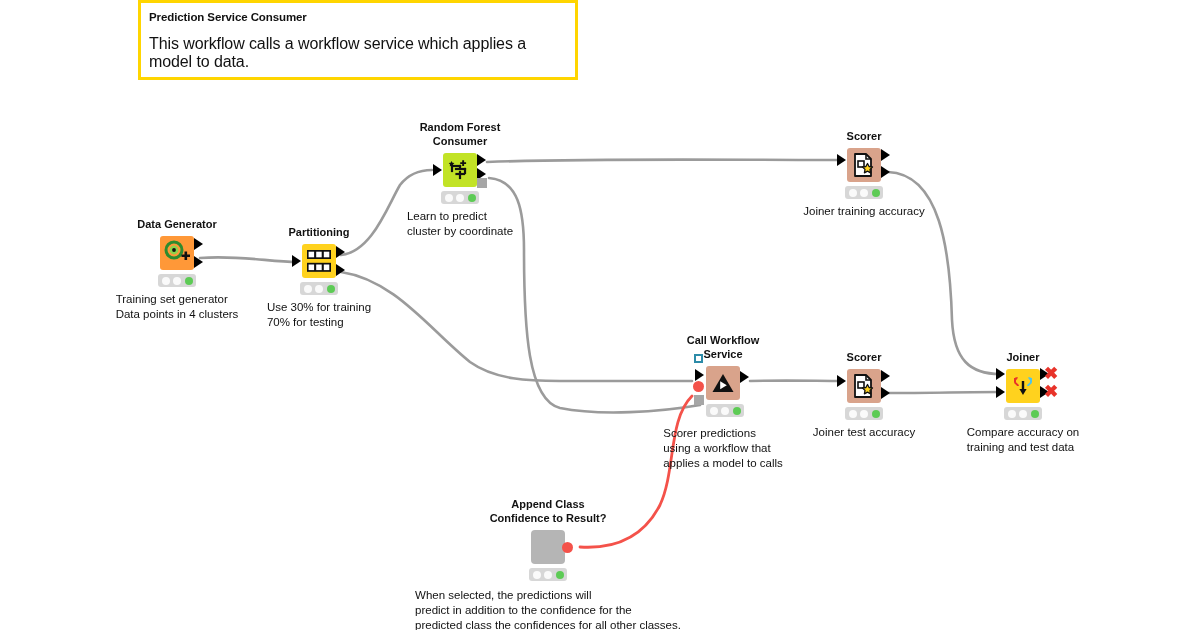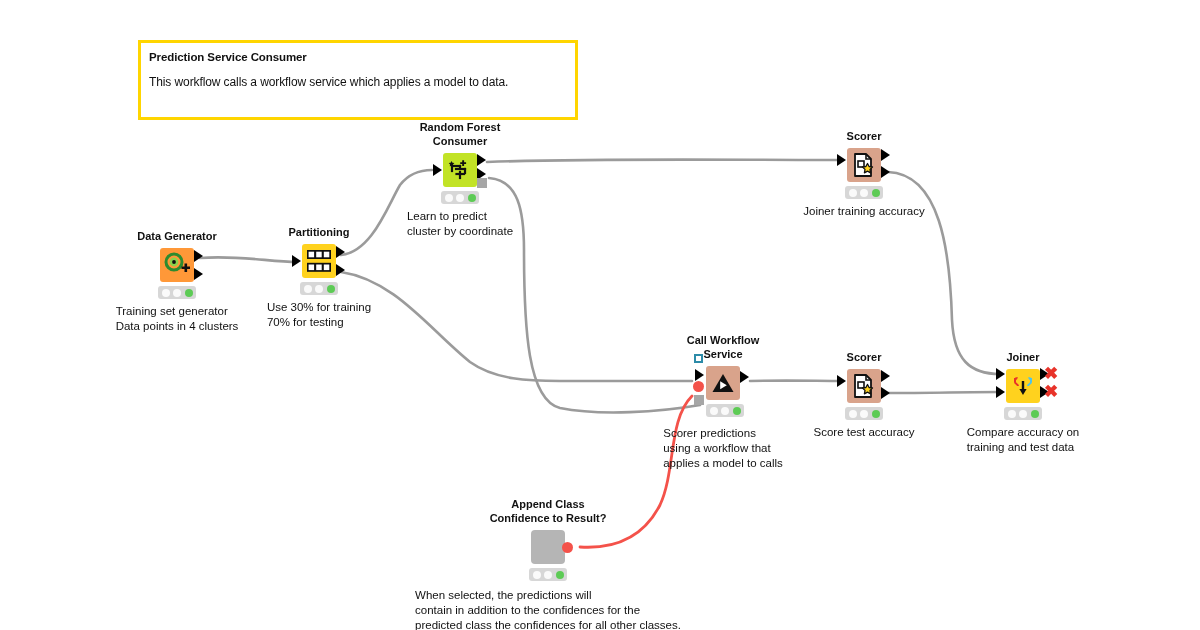--- a/index.html
+++ b/index.html
@@ -18,21 +18,21 @@
     position:absolute;
     background:#ffffff;
     border:3px solid #FFD500;
     box-sizing:border-box;
   }
   .annot-title{
     font-size:11.5px;font-weight:bold;color:#111;
     padding:8px 0 0 8px;letter-spacing:-0.1px;
   }
   .annot-body{
-    font-size:12px;color:#111;padding:12px 8px 0 8px;letter-spacing:-0.1px;
+    font-size:16px;color:#111;padding:12px 8px 0 8px;letter-spacing:-0.1px;
   }
 
   
   .node{position:absolute;}
   .node-title{
     position:absolute;left:50%;transform:translateX(-50%);
     bottom:100%;margin-bottom:5px;
     font-size:11px;font-weight:bold;color:#111;
     text-align:center;white-space:nowrap;line-height:14px;
   }
@@ -92,26 +92,26 @@
       <path d="M 750,381 C 790,380 815,381 843,381"></path>
 
       <path d="M 888,393 C 930,393 965,392 1000,392"></path>
     </g>
     <g fill="none" stroke="#F4524A" stroke-width="2.8" stroke-linecap="round">
 
       <path d="M 580,547 C 612,549 642,540 660,505 C 676,470 668,420 692,396"></path>
     </g>
   </svg>
 
-  <div class="annot" style="left:138px;top:0px;width:440px;height:80px;margin-top:40px;">
+  <div class="annot" style="left:138px;top:0px;width:440px;height:80px;">
     <div class="annot-title">Prediction Service Consumer</div>
     <div class="annot-body">This workflow calls a workflow service which applies a model to data.</div>
   </div>
 
-  <div class="node" style="left:160px;top:248px;">
+  <div class="node" style="left:160px;top:236px;">
     <div class="node-title">
       <span>Data Generator</span>
     </div>
     <div class="node-body" style="background:#FF9838;">
       <svg width="26" height="26" viewBox="0 0 26 26">
         <circle cx="10" cy="10" r="8" fill="none" stroke="#2E8B2E" stroke-width="3"></circle>
         <circle cx="10" cy="10" r="4.4" fill="#8BD34B"></circle>
         <circle cx="10" cy="10" r="1.9" fill="#111"></circle>
         <path d="M17.5 14.5 h3 v-3 h2.6 v3 h3 v2.6 h-3 v3 h-2.6 v-3 h-3 z" fill="#111"></path>
       </svg>
@@ -301,21 +301,21 @@
       </div>
     <div class="port" style="left:34px;top:18px;">
         <div class="tri"></div>
       </div>
     <div class="node-status">
       <span class="lamp"></span>
       <span class="lamp"></span>
       <span class="lamp on"></span>
     </div>
     <div class="node-desc">
-      <div>Score test accuracy</div>
+      <div>Joiner test accuracy</div>
     </div>
   </div>
 
   <div class="node" style="left:1006px;top:369px;">
     <div class="node-title">
       <span>Joiner</span>
     </div>
     <div class="node-body" style="background:#FFD21E;">
       <svg width="24" height="24" viewBox="0 0 24 24">
         <path d="M4 4 v4 c0 2 3 2 3 4" fill="none" stroke="#E8332A" stroke-width="2"></path>
@@ -364,18 +364,18 @@
     <div class="port" style="left:31px;top:12px;">
         <div class="dot-red"></div>
       </div>
     <div class="node-status">
       <span class="lamp"></span>
       <span class="lamp"></span>
       <span class="lamp on"></span>
     </div>
     <div class="node-desc" style="top:58px;">
       <div>When  selected, the predictions will</div>
-      <div>contain in addition to the confidences for the</div>
+      <div>predict in addition to the confidence for the</div>
       <div>predicted class the confidences for all other classes.</div>
     </div>
   </div>
 
 </div>
 
 </body></html>

